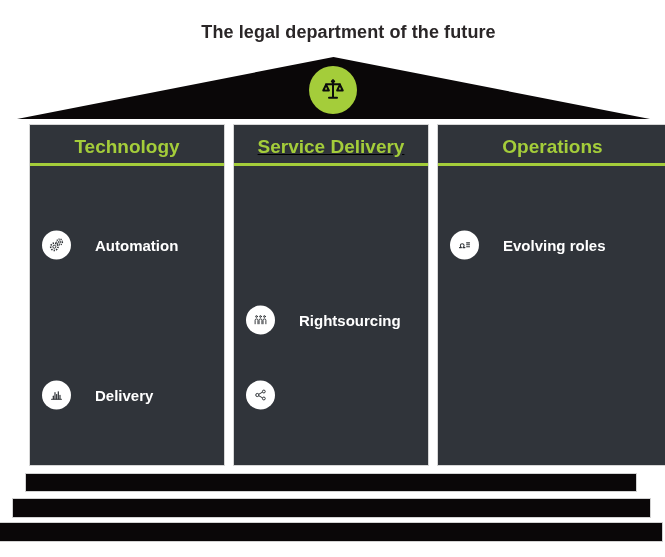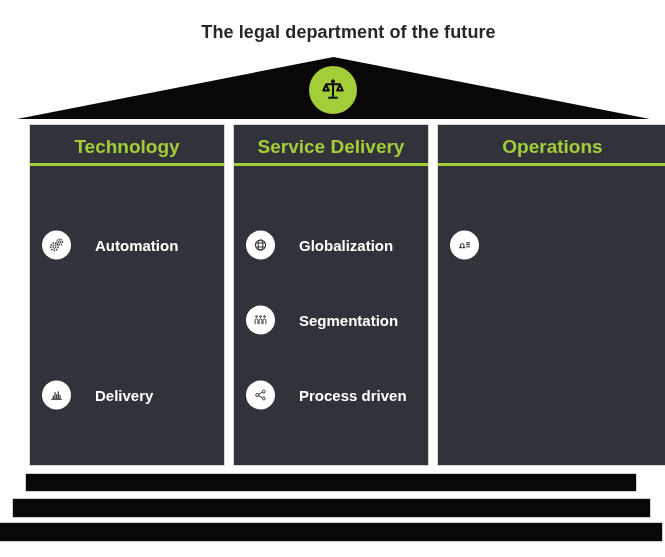--- a/index.html
+++ b/index.html
@@ -38,21 +38,21 @@
     border-radius:50%;
     background:var(--accent-green);
     display:flex;align-items:center;justify-content:center;
   }
   .pillar{
     position:absolute;top:125px;height:340px;width:194px;
     background:var(--column-bg);
     box-shadow:0 0 0 1px rgba(165,165,165,.45);
   }
   .pillar-1{left:30px;}
-  .pillar-2{left:234px;}
+  .pillar-2{left:234px;text-decoration:underline;}
   .pillar-3{left:438px;width:229px;}
   .pillar-header{
     height:41px;
     display:flex;align-items:center;justify-content:center;
     padding-top:6px;
     font-size:19px;font-weight:bold;
     color:var(--accent-green);
     border-bottom:3px solid var(--accent-green);
   }
   .item{
@@ -132,72 +132,61 @@
           <path d="M16.4 12.5 V17"></path>
         </svg>
       </span>
       <span class="item-label">Delivery</span>
     </div>
   </div>
 
   <div class="pillar pillar-2">
     <div class="pillar-header">Service Delivery</div>
 
-    <div class="item item-1">
-      <span class="icon-circle">
-        <svg width="19" height="19" viewBox="0 0 24 24" fill="none" stroke="#2f3337" stroke-width="1.3">
-          <circle cx="12" cy="12" r="6.4"></circle>
-          <ellipse cx="12" cy="12" rx="3" ry="6.4"></ellipse>
-          <path d="M6.2 9.6 H17.8"></path>
-          <path d="M6.2 14.4 H17.8"></path>
-        </svg>
-      </span>
-      <span class="item-label">Globalization</span>
-    </div>
 
     <div class="item item-2">
       <span class="icon-circle">
         <svg width="19" height="19" viewBox="0 0 24 24" fill="none" stroke="#2f3337" stroke-width="1.2" stroke-linecap="round" stroke-linejoin="round">
           <circle cx="7" cy="7.6" r="1.1"></circle>
           <circle cx="12" cy="7.6" r="1.1"></circle>
           <circle cx="17" cy="7.6" r="1.1"></circle>
           <path d="M5.2 16.8 v-4.4 a1.8 1.8 0 0 1 3.6 0 v4.4"></path>
           <path d="M10.2 16.8 v-4.4 a1.8 1.8 0 0 1 3.6 0 v4.4"></path>
           <path d="M15.2 16.8 v-4.4 a1.8 1.8 0 0 1 3.6 0 v4.4"></path>
         </svg>
       </span>
-      <span class="item-label">Segmentation</span>
+      <span class="item-label">Rightsourcing</span>
     </div>
 
     <div class="item item-3">
       <span class="icon-circle">
         <svg width="19" height="19" viewBox="0 0 24 24" fill="none" stroke="#2f3337" stroke-width="1.25">
           <circle cx="8" cy="12" r="2"></circle>
           <circle cx="16.2" cy="7.6" r="1.8"></circle>
           <circle cx="16.2" cy="16.4" r="1.8"></circle>
           <path d="M9.8 11.1 L14.5 8.4"></path>
           <path d="M9.8 12.9 L14.5 15.6"></path>
         </svg>
       </span>
-      <span class="item-label">Process driven</span>
     </div>
   </div>
 
   <div class="pillar pillar-3">
     <div class="pillar-header">Operations</div>
 
     <div class="item item-1">
       <span class="icon-circle">
         <svg width="19" height="19" viewBox="0 0 24 24" fill="none" stroke="#2f3337" stroke-width="1.3" stroke-linecap="round" stroke-linejoin="round">
           <path d="M5.6 15.3 h2.6 c-2.2-1.6-1.9-5 .9-5 s3.1 3.4 .9 5 h2.6"></path>
           <path d="M14.6 9.3 h3.8"></path>
           <path d="M14.6 11.8 h3.8"></path>
           <path d="M14.6 14.3 h3.8"></path>
         </svg>
       </span>
+      <span class="item-label">Evolving roles</span>
     </div>
 
 
   </div>
 
   <div class="step step-1"></div>
   <div class="step step-2"></div>
   <div class="step step-3"></div>
 
 </div>

